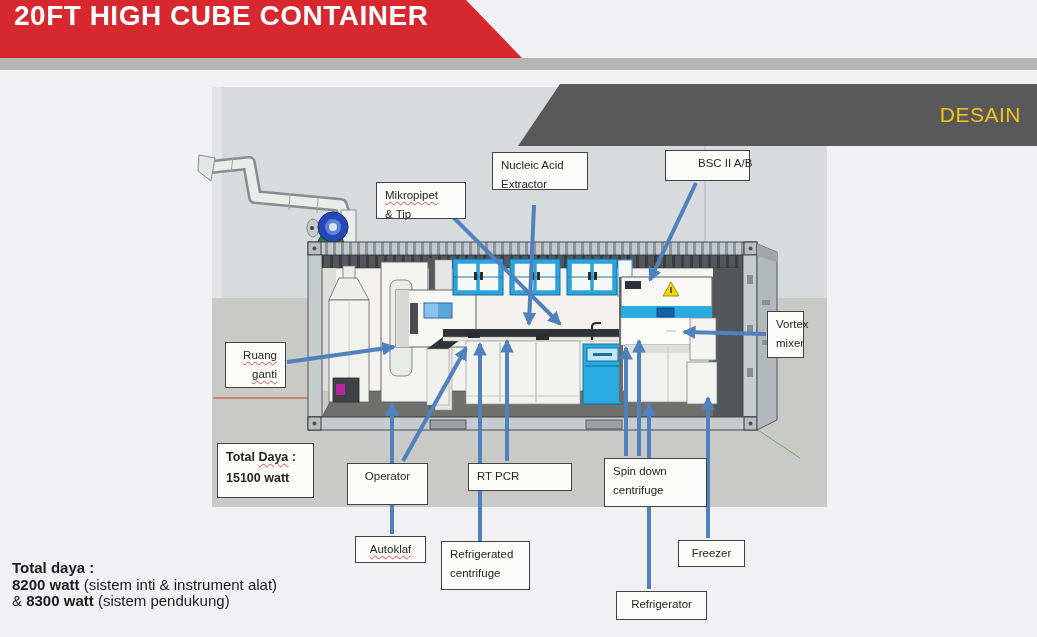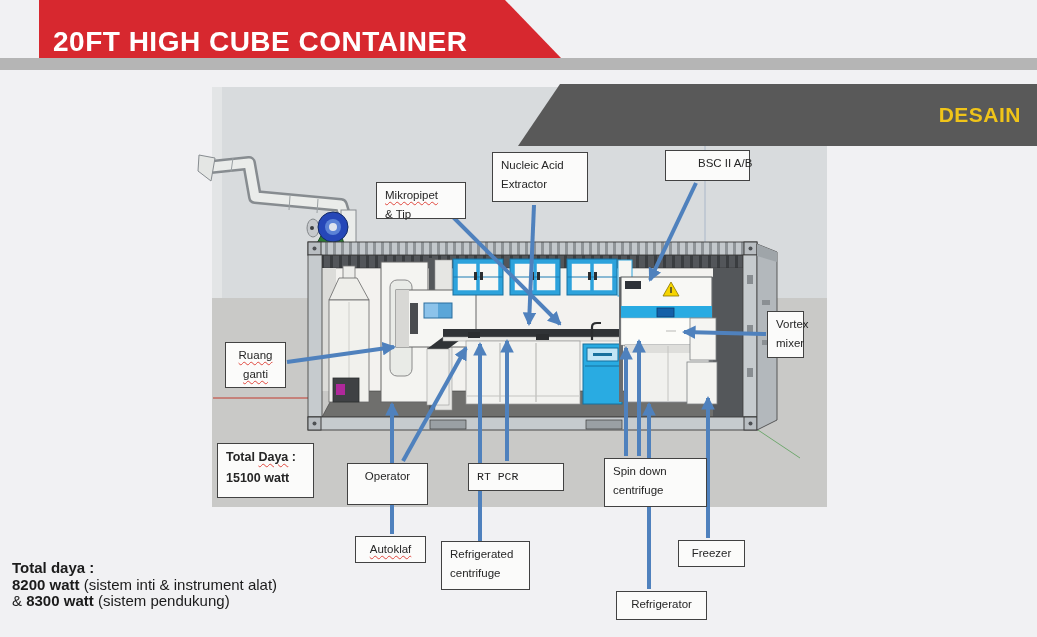--- a/index.html
+++ b/index.html
@@ -14,34 +14,34 @@
   body{
     width:1037px;height:637px;position:relative;overflow:hidden;
     background:#f1f1f3;
     font-family:"Liberation Sans", sans-serif;
   }
   
   .hdr-red{
     position:absolute;left:0;top:0;width:522px;height:58px;z-index:4;
     background:var(--accent-red);
     clip-path:polygon(0 0,466px 0,522px 58px,0 58px);
-    display:flex;align-items:flex-end;margin-left:39px;
+    display:flex;align-items:flex-start;
   }
   .hdr-red h1{
     margin:0;padding-left:14px;color:#fff;font-size:28px;font-weight:800;
     letter-spacing:.5px;white-space:nowrap;
   }
   .hdr-strip{position:absolute;left:0;top:58px;width:1037px;height:12px;background:#b5b5b5;z-index:3;}
   .tab-desain{
     position:absolute;left:518px;top:84px;width:519px;height:62px;z-index:4;
     background:var(--banner-gray);
     clip-path:polygon(42px 0,519px 0,519px 62px,0 62px);
     display:flex;align-items:center;justify-content:flex-end;
   }
-  .tab-desain span{color:var(--accent-yellow);font-size:21px;font-weight:700;padding-right:16px;letter-spacing:.5px;}
+  .tab-desain span{color:var(--accent-yellow);font-size:21px;font-weight:400;padding-right:16px;letter-spacing:.5px;}
   
   #scene{position:absolute;left:0;top:0;z-index:1;}
   .arrow{stroke:var(--arrow-blue);stroke-width:4;fill:none;}
   .arrowhead{fill:var(--arrow-blue);}
   
   .callout{
     position:absolute;z-index:5;box-sizing:border-box;
     background:#fbfbfa;border:1.5px solid #424242;
     font-size:11.5px;line-height:19px;color:#262626;
     padding:3px 8px;white-space:nowrap;
@@ -241,39 +241,39 @@
 <div class="hdr-strip"></div>
 <div class="tab-desain">
   <span>DESAIN</span>
 </div>
 
 <div id="callouts">
     <div class="callout" style="left: 376px; top: 146px; width: 90px; height: 37px; text-align: left; margin-top: 36px;">
       <div><span class="wavy">Mikropipet</span></div>
       <div><span>&amp; Tip</span></div>
     </div>
-    <div class="callout" style="left: 492px; top: 152px; width: 96px; height: 50px; text-align: left;">
+    <div class="callout" style="left: 492px; top: 152px; width: 96px; height: 38px; text-align: left;">
       <div><span>Nucleic Acid</span></div>
       <div><span>Extractor</span></div>
     </div>
     <div class="callout" style="left: 665px; top: 150px; width: 85px; height: 31px; text-align: center; padding-left: 32px;">
       <div><span>BSC II A/B</span></div>
     </div>
-    <div class="callout" style="left: 225px; top: 342px; width: 61px; height: 46px; text-align: center;">
+    <div class="callout" style="left: 225px; top: 342px; width: 61px; height: 46px; text-align: right;">
       <div><span class="wavy">Ruang</span></div>
       <div><span class="wavy">ganti</span></div>
     </div>
     <div class="callout bold" style="left: 217px; top: 443px; width: 97px; height: 55px; text-align: left;">
       <div><span>Total </span><span class="wavy">Daya</span><span> :</span></div>
       <div><span>15100  watt</span></div>
     </div>
     <div class="callout" style="left: 347px; top: 463px; width: 81px; height: 42px; text-align: center;">
       <div><span>Operator</span></div>
     </div>
-    <div class="callout" style="left: 468px; top: 463px; width: 96px; height: 28px; text-align: left; font-family: Liberation Mono, monospace;">
+    <div class="callout" style="left: 468px; top: 463px; width: 104px; height: 28px; text-align: left;">
       <div><span>RT PCR</span></div>
     </div>
     <div class="callout" style="left: 604px; top: 458px; width: 103px; height: 49px; text-align: left;">
       <div><span>Spin down</span></div>
       <div><span>centrifuge</span></div>
     </div>
     <div class="callout" style="left: 355px; top: 536px; width: 71px; height: 27px; text-align: center;">
       <div><span class="wavy">Autoklaf</span></div>
     </div>
     <div class="callout" style="left: 441px; top: 541px; width: 89px; height: 49px; text-align: left;">

